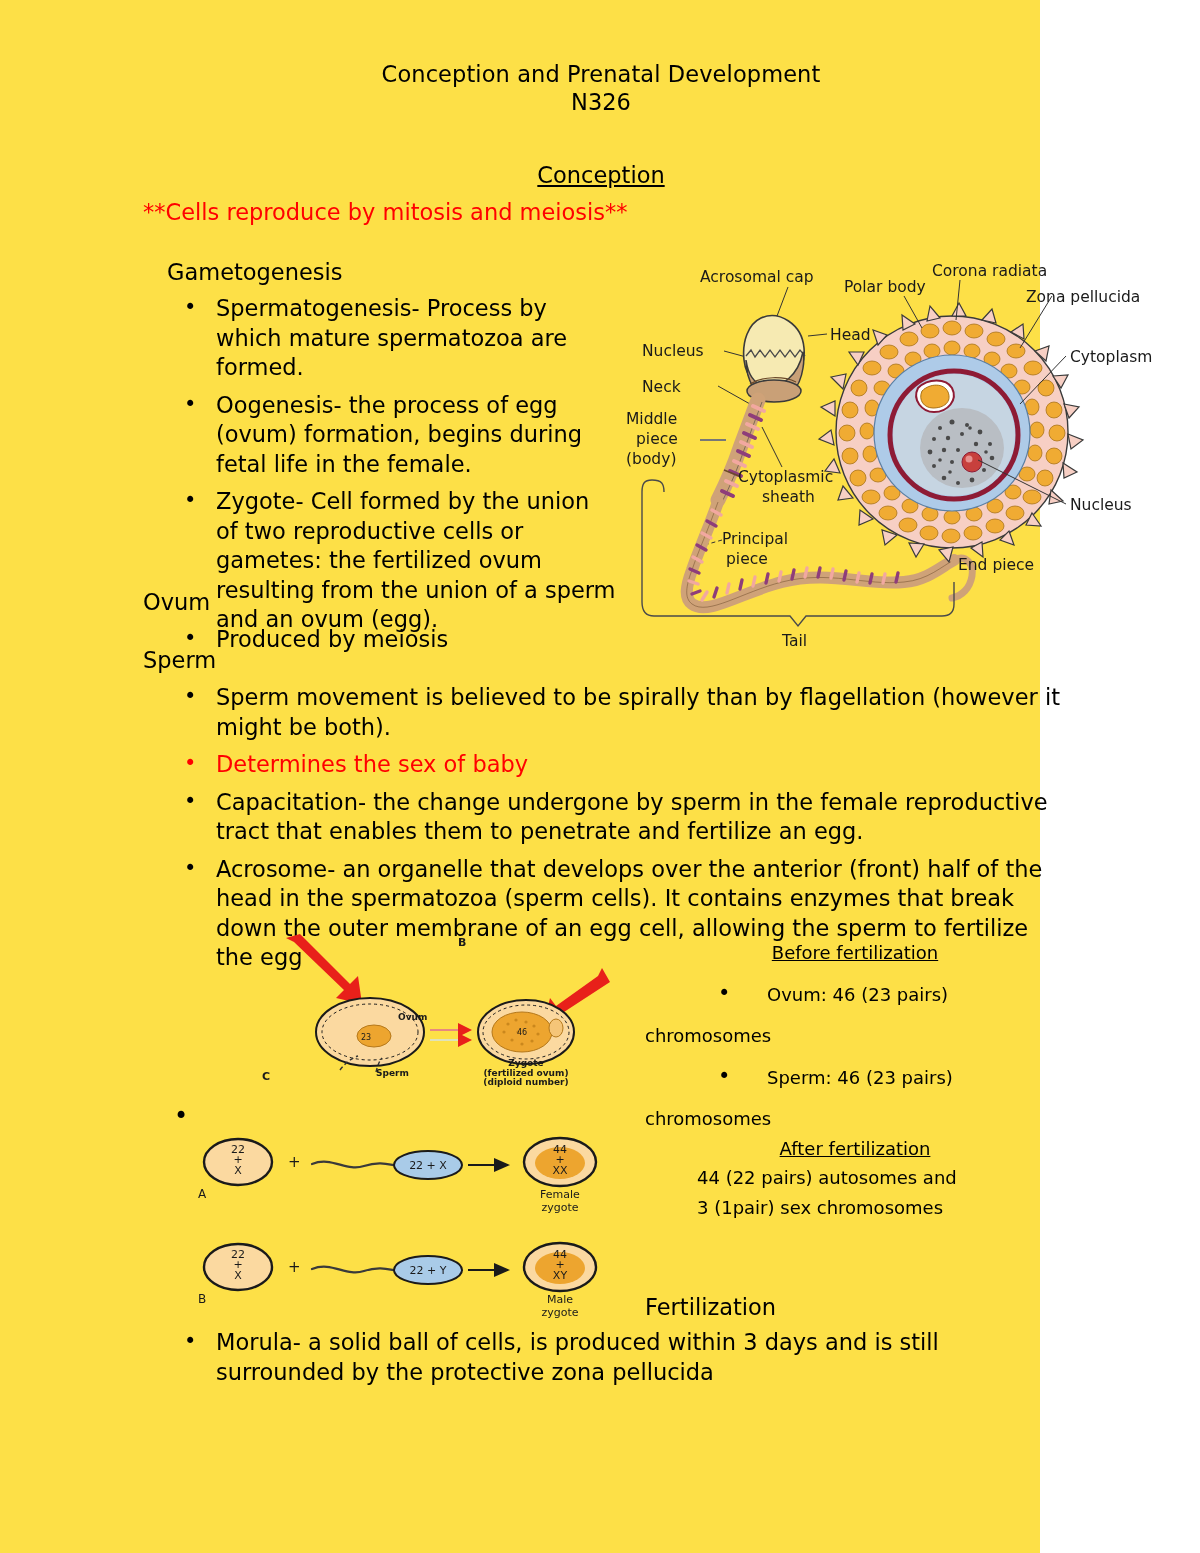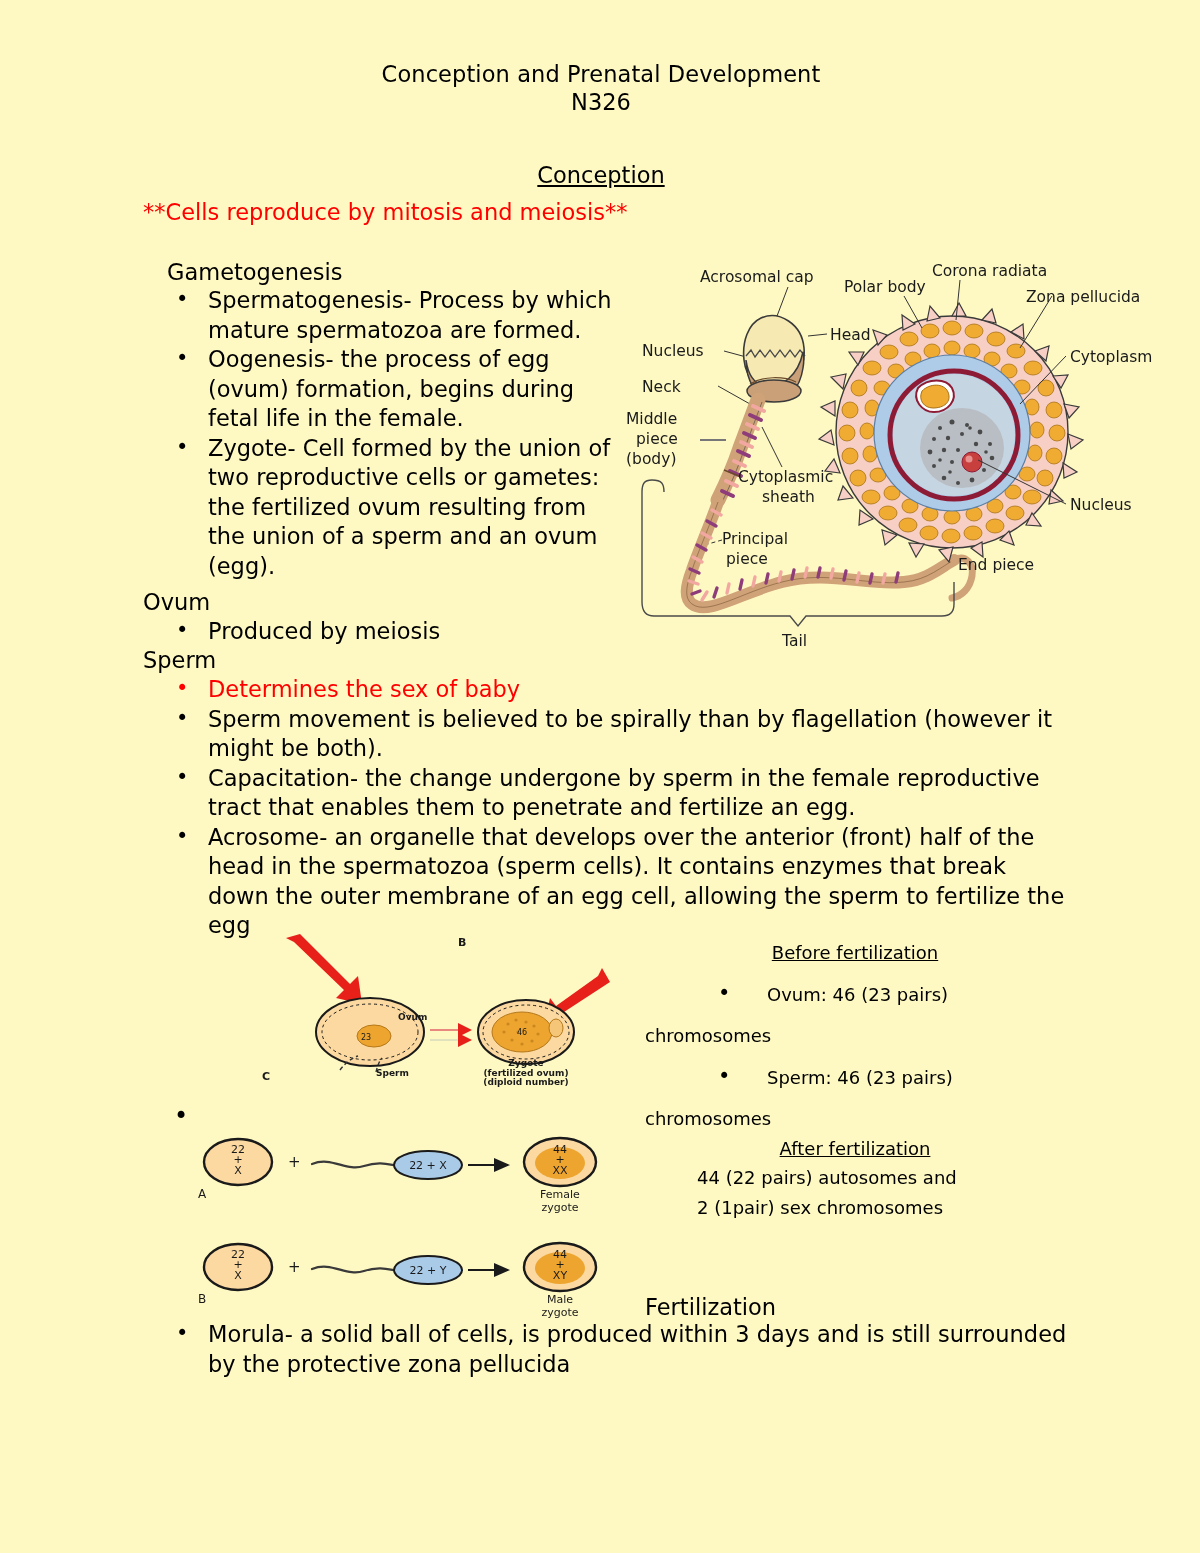--- a/index.html
+++ b/index.html
@@ -11,23 +11,23 @@
     width: 1200px;
     height: 1553px;
     position: relative;
     font-family: "DejaVu Sans", "Liberation Sans", sans-serif;
     color: #000000;
     overflow: hidden;
   }
   .page {
     position: absolute;
     left: 0; top: 0;
-    width: 1200px;
+    width: 1040px;
     height: 1553px;
-    background: #fef9c3;
+    background: #fde047;
   }
 
   
   .doc-title {
     position: absolute;
     left: 143px;
     top: 60px;
     width: 916px;
     text-align: center;
     font-size: 22.5px;
@@ -74,21 +74,21 @@
   .plain-head { left: 143px; white-space: nowrap; }
 
   ul.bl {
     list-style: none;
     margin: 0;
     padding: 0;
   }
   ul.bl > li {
     position: relative;
     padding-left: 65px;
-    margin: 0;
+    margin: 8px;
   }
   ul.bl > li::before {
     content: "\2022";
     position: absolute;
     left: 33px;
     top: -1px;
     font-size: 21px;
   }
 
   
@@ -167,22 +167,22 @@
   <div class="txt plain-head" style="top:588px;">Ovum</div>
   <div class="txt" style="left:143px; top:617px; width:482px;">
     <ul class="bl">
       <li>Produced by meiosis</li>
     </ul>
   </div>
 
   <div class="txt plain-head" style="top:646px;">Sperm</div>
   <div class="txt" style="left:143px; top:675px; width:930px;">
     <ul class="bl">
+      <li>Sperm movement is believed to be spirally than by flagellation (however it might be both).</li>
       <li style="color:#ff0000;">Determines the sex of baby</li>
-      <li>Sperm movement is believed to be spirally than by flagellation (however it might be both).</li>
       <li>Capacitation- the change undergone by sperm in the female reproductive tract that enables them to penetrate and fertilize an egg.</li>
       <li>Acrosome- an organelle that develops over the anterior (front) half of the head in the spermatozoa (sperm cells). It contains enzymes that break down the outer membrane of an egg cell, allowing the sperm to fertilize the egg</li>
     </ul>
   </div>
 
   <div class="fig" style="left:622px; top:252px;">
     <svg width="572" height="404" viewBox="0 0 572 404" xmlns="http://www.w3.org/2000/svg">
       <g class="figlabel" font-size="15.5" fill="#1a1a1a">
 
         <line x1="166" y1="35" x2="152" y2="72" stroke="#333" stroke-width="1"></line>
@@ -552,21 +552,21 @@
     <ul>
       <li><span>Ovum: 46 (23 pairs)</span></li>
     </ul>
     <div>chromosomes</div>
     <ul>
       <li><span>Sperm: 46 (23 pairs)</span></li>
     </ul>
     <div>chromosomes</div>
     <div class="ctr" style="margin-top:0px;"><span class="ul">After fertilization</span></div>
     <div style="padding-left:52px;">44 (22 pairs) autosomes and</div>
-    <div style="padding-left:52px;">2 (1pair) sex chromosomes</div>
+    <div style="padding-left:52px;">3 (1pair) sex chromosomes</div>
   </div>
 
   <div class="fert-caption">Fertilization</div>
 
   <div class="txt" style="left:143px; top:1320px; width:930px;">
     <ul class="bl">
       <li>Morula- a solid ball of cells, is produced within 3 days and is still surrounded by the protective zona pellucida</li>
     </ul>
   </div>
 

